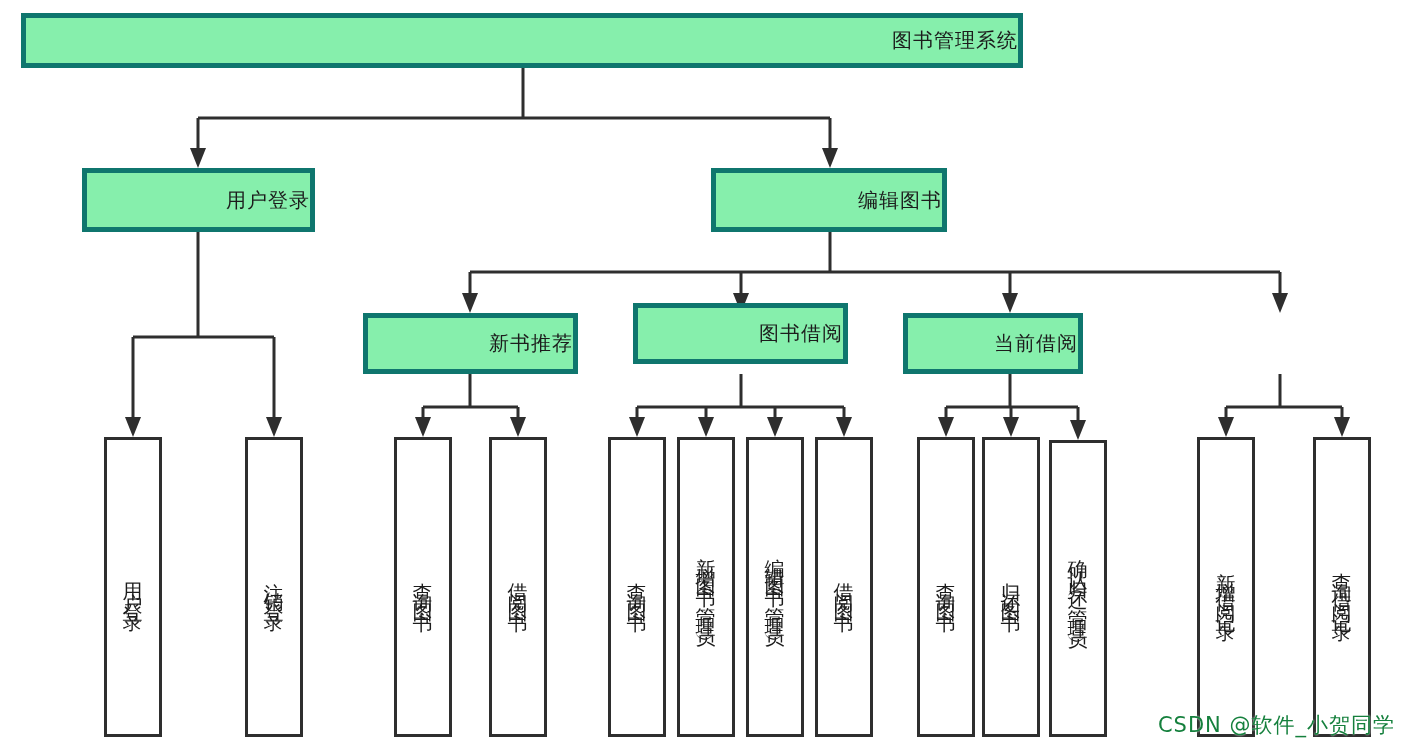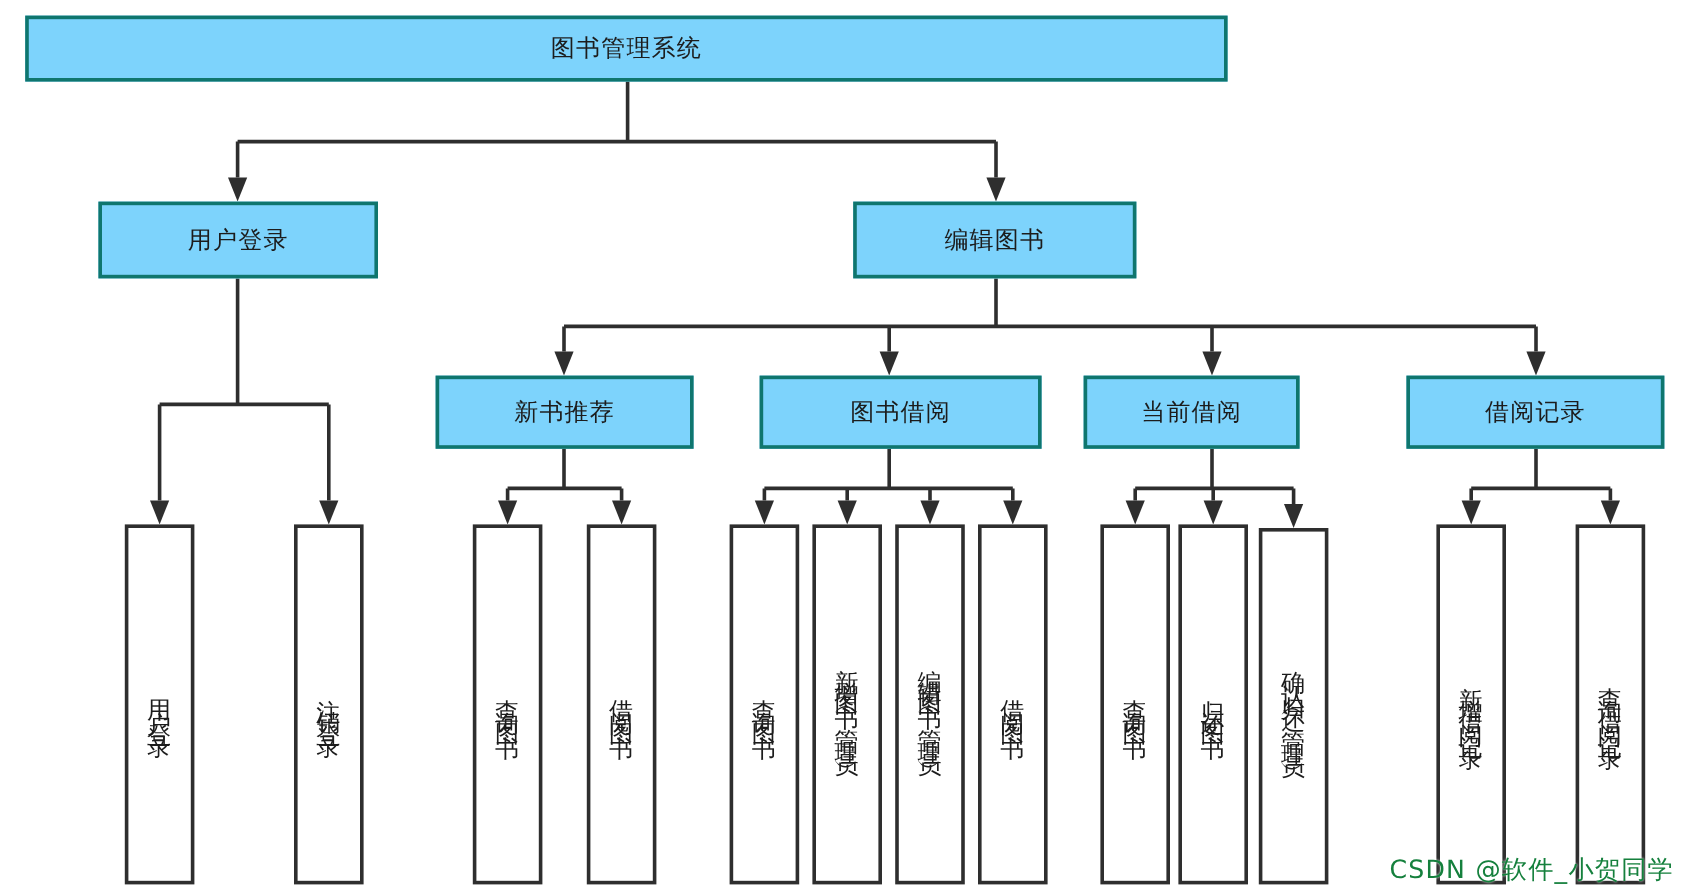--- a/index.html
+++ b/index.html
@@ -7,23 +7,23 @@
     position:relative;
     width:1405px;height:747px;
     background:#ffffff;
     font-family:"DejaVu Sans","Liberation Sans",sans-serif;
     overflow:hidden;
   }
   .connectors{position:absolute;left:0;top:0;z-index:1;}
   .hbox{
     position:absolute;
     box-sizing:border-box;
-    border:3px solid #0f766e;
-    background:#7dd3fc;
-    display:flex;align-items:center;justify-content:center;
+    border:5px solid #0f766e;
+    background:#86efac;
+    display:flex;align-items:center;justify-content:flex-end;
     z-index:2;
   }
   .hbox span{
     color:#1c1c1c;
     font-size:20px;
     letter-spacing:1px;
     white-space:nowrap;
   }
   .vbox{
     position:absolute;
@@ -106,28 +106,25 @@
   <div class="hbox" style="left:82px;top:168px;width:233px;height:64px;">
     <span>用户登录</span>
   </div>
   <div class="hbox" style="left:711px;top:168px;width:236px;height:64px;">
     <span>编辑图书</span>
   </div>
 
   <div class="hbox" style="left:363px;top:313px;width:215px;height:61px;">
     <span>新书推荐</span>
   </div>
-  <div class="hbox" style="left:633px;top:313px;width:235px;height:61px;">
+  <div class="hbox" style="left:633px;top:303px;width:215px;height:61px;">
     <span>图书借阅</span>
   </div>
   <div class="hbox" style="left:903px;top:313px;width:180px;height:61px;">
     <span>当前借阅</span>
-  </div>
-  <div class="hbox" style="left:1172px;top:313px;width:215px;height:61px;">
-    <span>借阅记录</span>
   </div>
 
   <div class="vbox" style="left:104px;">
     <span>用户登录</span>
   </div>
   <div class="vbox" style="left:245px;">
     <span>注销登录</span>
   </div>
 
   <div class="vbox" style="left:394px;">

